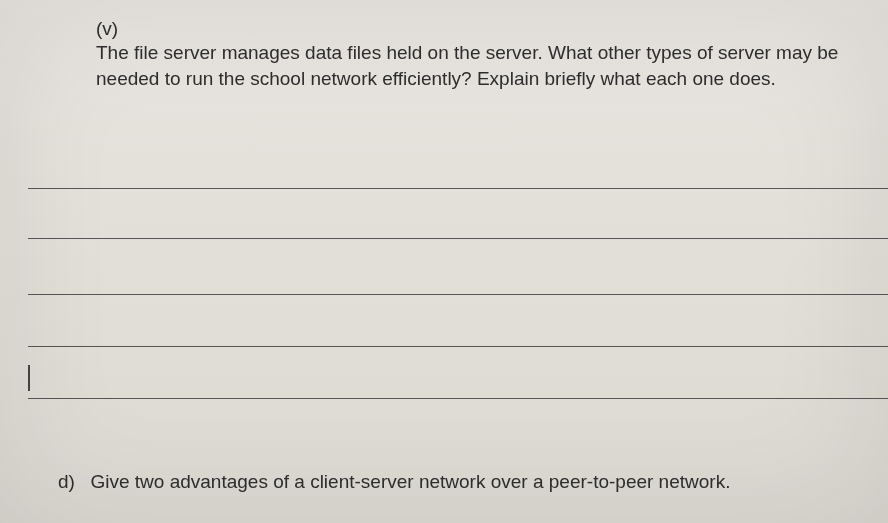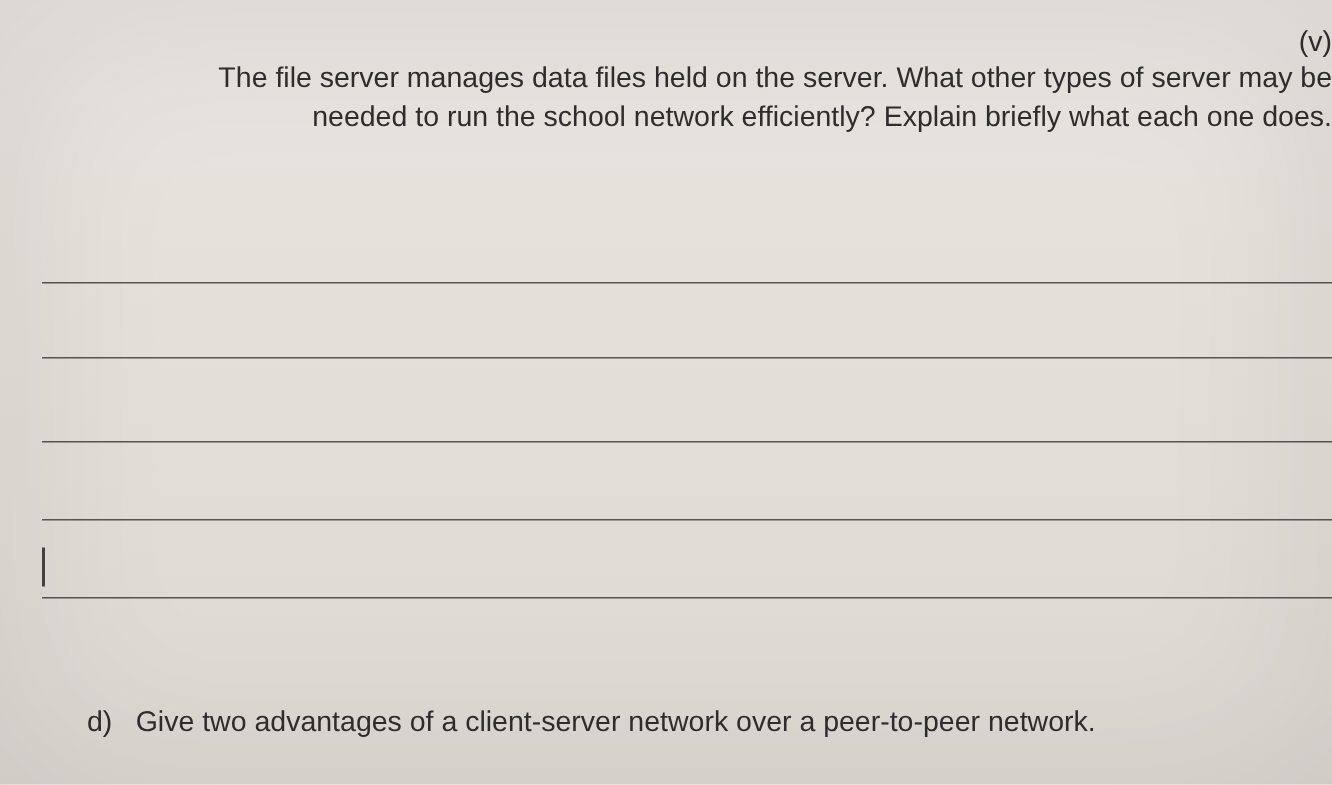--- a/index.html
+++ b/index.html
@@ -16,21 +16,20 @@
       overflow: hidden;
       position: relative;
     }
     .page {
       padding: 18px 0 0 0;
       position: relative;
     }
     .question-block {
       padding: 0 0 0 96px;
       margin-bottom: 50px;
-      text-align: right;
     }
     .question-label {
       display: inline-block;
       vertical-align: top;
       width: 36px;
       font-size: 19px;
       color: #2e2e2e;
     }
     .question-text {
       display: inline-block;

